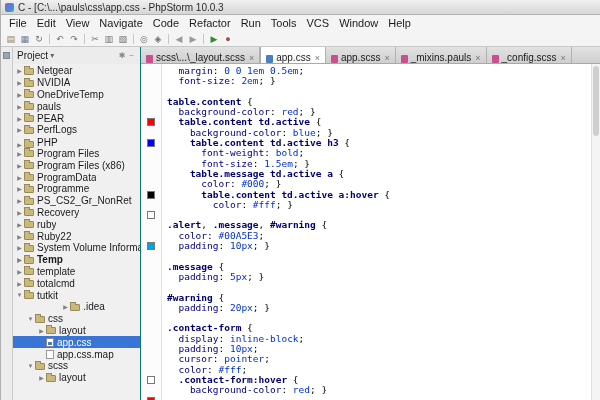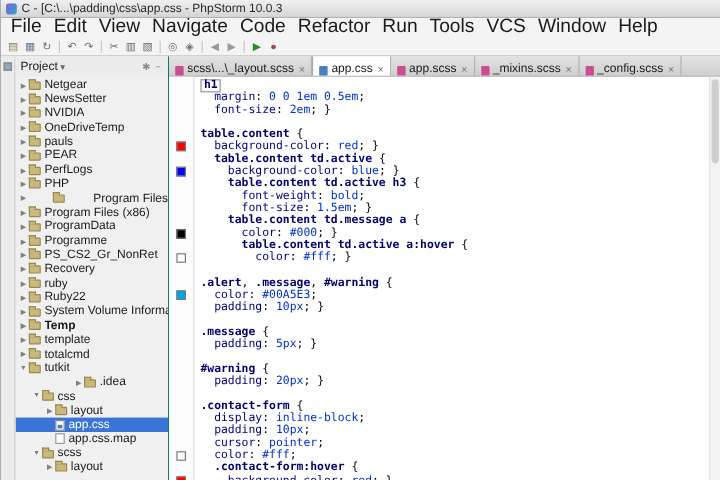--- a/index.html
+++ b/index.html
@@ -3,21 +3,21 @@
 <meta charset="utf-8">
 <style>
   *{margin:0;padding:0;box-sizing:border-box}
   html,body{width:600px;height:400px;overflow:hidden}
   body{font-family:"Liberation Sans",sans-serif;font-size:11px;color:#1a1a1a;background:#f0f0f0}
   .window{width:100%;height:100%;display:flex;flex-direction:column;border-left:1px solid #b0b0b0}
   .titlebar{height:15px;flex:none;background:linear-gradient(#f0f0f0,#d6d6d6);border-bottom:1px solid #b3b3b3;display:flex;align-items:center;gap:4px;padding:0 4px}
   .app-icon{width:9px;height:9px;border-radius:2px;background:linear-gradient(135deg,#8a5fd0 0%,#4a8ad0 60%,#3ab0c0 100%);flex:none}
   .title-text{font-size:10px;color:#2a2a2a;white-space:nowrap}
   .menubar{height:16px;flex:none;background:#f4f4f4;display:flex;align-items:center;padding:0 3px}
-  .menu-item{padding:0 5px;font-size:16px;cursor:default}
+  .menu-item{padding:0 5px;font-size:11px;cursor:default}
   .toolbar{height:16px;flex:none;background:#f4f4f4;border-bottom:1px solid #c8c8c8;display:flex;align-items:center;padding:0 3px}
   .tb-icon{width:14px;text-align:center;font-size:9px;line-height:14px}
   .tb-sep{width:1px;height:10px;background:#c8c8c8;margin:0 3px}
   .main{flex:1;display:flex;min-height:0}
   .stripe{width:12px;flex:none;background:#ececec;border-right:1px solid #c8c8c8}
   .stripe-btn{display:block;width:7px;height:7px;margin:5px auto 0;background:#9aa7b0;border:1px solid #7a8a95}
   .project-col{width:128px;flex:none;display:flex;flex-direction:column;border-right:1px solid #0f766e;background:#f0f0f0}
   .pheader{height:17px;flex:none;display:flex;align-items:center;padding:0 4px;background:#ececec;font-size:10px}
   .ph-caret{font-size:8px;color:#666;margin-left:2px}
   .ph-spacer{flex:1}
@@ -55,21 +55,21 @@
   .tk-d{color:#000}
   .sb{width:9px;flex:none;background:#f4f4f4;border-left:1px solid #e0e0e0;position:relative}
   .sb-thumb{position:absolute;top:2px;left:1px;width:6px;height:70px;background:#cfcfcf;border-radius:3px}
 </style>
 </head>
 <body>
 
 <div class="window">
   <div class="titlebar">
     <span class="app-icon"></span>
-    <span class="title-text">C - [C:\...\padding\css\app.css - PhpStorm 10.0.3</span>
+    <span class="title-text">C - [C:\...\pauls\css\app.css - PhpStorm 10.0.3</span>
   </div>
   <div class="menubar">
       <span class="menu-item">File</span>
       <span class="menu-item">Edit</span>
       <span class="menu-item">View</span>
       <span class="menu-item">Navigate</span>
       <span class="menu-item">Code</span>
       <span class="menu-item">Refactor</span>
       <span class="menu-item">Run</span>
       <span class="menu-item">Tools</span>
@@ -112,25 +112,20 @@
         </div>
       <div class="tree">
           <div class="trow" style="padding-left: 2px;">
             <span class="arrow">▶</span>
             <span class="tic ic-folder"></span>
             <span class="tlabel">Netgear</span>
           </div>
           <div class="trow" style="padding-left: 2px;">
             <span class="arrow">▶</span>
             <span class="tic ic-folder"></span>
-            <span class="tlabel">NewsSetter</span>
-          </div>
-          <div class="trow" style="padding-left: 2px;">
-            <span class="arrow">▶</span>
-            <span class="tic ic-folder"></span>
             <span class="tlabel">NVIDIA</span>
           </div>
           <div class="trow" style="padding-left: 2px;">
             <span class="arrow">▶</span>
             <span class="tic ic-folder"></span>
             <span class="tlabel">OneDriveTemp</span>
           </div>
           <div class="trow" style="padding-left: 2px;">
             <span class="arrow">▶</span>
             <span class="tic ic-folder"></span>
@@ -139,26 +134,26 @@
           <div class="trow" style="padding-left: 2px;">
             <span class="arrow">▶</span>
             <span class="tic ic-folder"></span>
             <span class="tlabel">PEAR</span>
           </div>
           <div class="trow" style="padding-left: 2px;">
             <span class="arrow">▶</span>
             <span class="tic ic-folder"></span>
             <span class="tlabel">PerfLogs</span>
           </div>
-          <div class="trow" style="padding-left: 2px;">
+          <div class="trow" style="padding-left: 2px; align-items: flex-end;">
             <span class="arrow">▶</span>
             <span class="tic ic-folder"></span>
             <span class="tlabel">PHP</span>
           </div>
-          <div class="trow" style="padding-left: 2px; justify-content: space-between;">
+          <div class="trow" style="padding-left: 2px;">
             <span class="arrow">▶</span>
             <span class="tic ic-folder"></span>
             <span class="tlabel">Program Files</span>
           </div>
           <div class="trow" style="padding-left: 2px;">
             <span class="arrow">▶</span>
             <span class="tic ic-folder"></span>
             <span class="tlabel">Program Files (x86)</span>
           </div>
           <div class="trow" style="padding-left: 2px;">
@@ -265,21 +260,21 @@
             <span class="tab-label">app.css</span>
             <span class="tab-close">×</span>
           </div>
           <div class="tab">
             <span class="fic scss"></span>
             <span class="tab-label">app.scss</span>
             <span class="tab-close">×</span>
           </div>
           <div class="tab">
             <span class="fic scss"></span>
-            <span class="tab-label">_mixins.scss</span>
+            <span class="tab-label">_mixins.pauls</span>
             <span class="tab-close">×</span>
           </div>
           <div class="tab">
             <span class="fic scss"></span>
             <span class="tab-label">_config.scss</span>
             <span class="tab-close">×</span>
           </div>
         </div>
       <div class="editor">
         <div class="gutter">
@@ -325,32 +320,31 @@
             <div class="grow"></div>
             <div class="grow">
               <span class="swatch" style="background: rgb(255, 255, 255);"></span>
             </div>
             <div class="grow"></div>
             <div class="grow">
               <span class="swatch" style="background: red;"></span>
             </div>
           </div>
         <div class="code">
-            <div class="cline"><span class="hbox"><span class="tk-s">h1</span></span></div>
             <div class="cline"><span class="tk-d">  </span><span class="tk-p">margin</span><span class="tk-d">: </span><span class="tk-v">0 0 1em 0.5em</span><span class="tk-d">;</span></div>
             <div class="cline"><span class="tk-d">  </span><span class="tk-p">font-size</span><span class="tk-d">: </span><span class="tk-v">2em</span><span class="tk-d">; }</span></div>
             <div class="cline"> </div>
             <div class="cline"><span class="tk-s">table.content</span><span class="tk-d"> {</span></div>
             <div class="cline"><span class="tk-d">  </span><span class="tk-p">background-color</span><span class="tk-d">: </span><span class="tk-v">red</span><span class="tk-d">; }</span></div>
             <div class="cline"><span class="tk-d">  </span><span class="tk-s">table.content td.active</span><span class="tk-d"> {</span></div>
             <div class="cline"><span class="tk-d">    </span><span class="tk-p">background-color</span><span class="tk-d">: </span><span class="tk-v">blue</span><span class="tk-d">; }</span></div>
             <div class="cline"><span class="tk-d">    </span><span class="tk-s">table.content td.active h3</span><span class="tk-d"> {</span></div>
             <div class="cline"><span class="tk-d">      </span><span class="tk-p">font-weight</span><span class="tk-d">: </span><span class="tk-v">bold</span><span class="tk-d">;</span></div>
             <div class="cline"><span class="tk-d">      </span><span class="tk-p">font-size</span><span class="tk-d">: </span><span class="tk-v">1.5em</span><span class="tk-d">; }</span></div>
-            <div class="cline"><span class="tk-d">    </span><span class="tk-s">table.content td.message a</span><span class="tk-d"> {</span></div>
+            <div class="cline"><span class="tk-d">    </span><span class="tk-s">table.message td.active a</span><span class="tk-d"> {</span></div>
             <div class="cline"><span class="tk-d">      </span><span class="tk-p">color</span><span class="tk-d">: </span><span class="tk-v">#000</span><span class="tk-d">; }</span></div>
             <div class="cline"><span class="tk-d">      </span><span class="tk-s">table.content td.active a:hover</span><span class="tk-d"> {</span></div>
             <div class="cline"><span class="tk-d">        </span><span class="tk-p">color</span><span class="tk-d">: </span><span class="tk-v">#fff</span><span class="tk-d">; }</span></div>
             <div class="cline"> </div>
             <div class="cline"><span class="tk-s">.alert</span><span class="tk-d">, </span><span class="tk-s">.message</span><span class="tk-d">, </span><span class="tk-s">#warning</span><span class="tk-d"> {</span></div>
             <div class="cline"><span class="tk-d">  </span><span class="tk-p">color</span><span class="tk-d">: </span><span class="tk-v">#00A5E3</span><span class="tk-d">;</span></div>
             <div class="cline"><span class="tk-d">  </span><span class="tk-p">padding</span><span class="tk-d">: </span><span class="tk-v">10px</span><span class="tk-d">; }</span></div>
             <div class="cline"> </div>
             <div class="cline"><span class="tk-s">.message</span><span class="tk-d"> {</span></div>
             <div class="cline"><span class="tk-d">  </span><span class="tk-p">padding</span><span class="tk-d">: </span><span class="tk-v">5px</span><span class="tk-d">; }</span></div>

